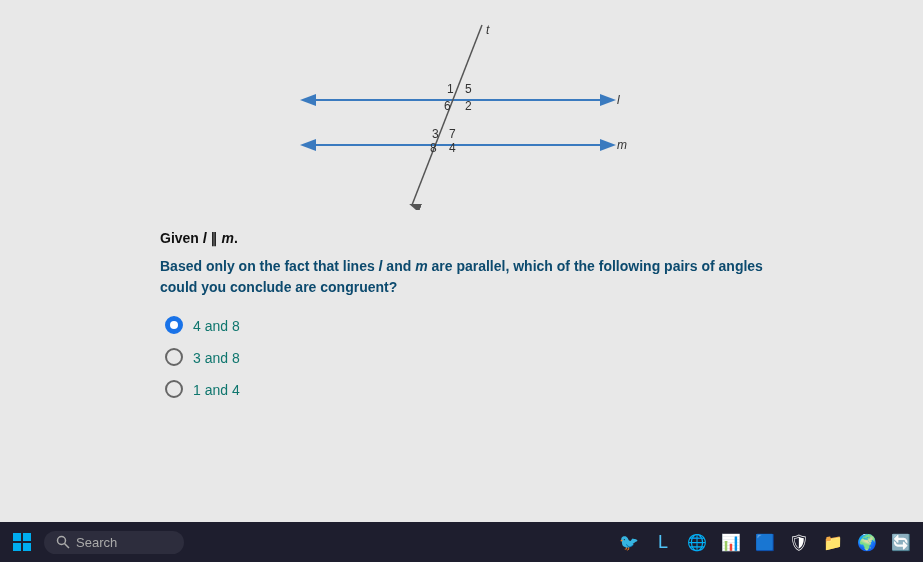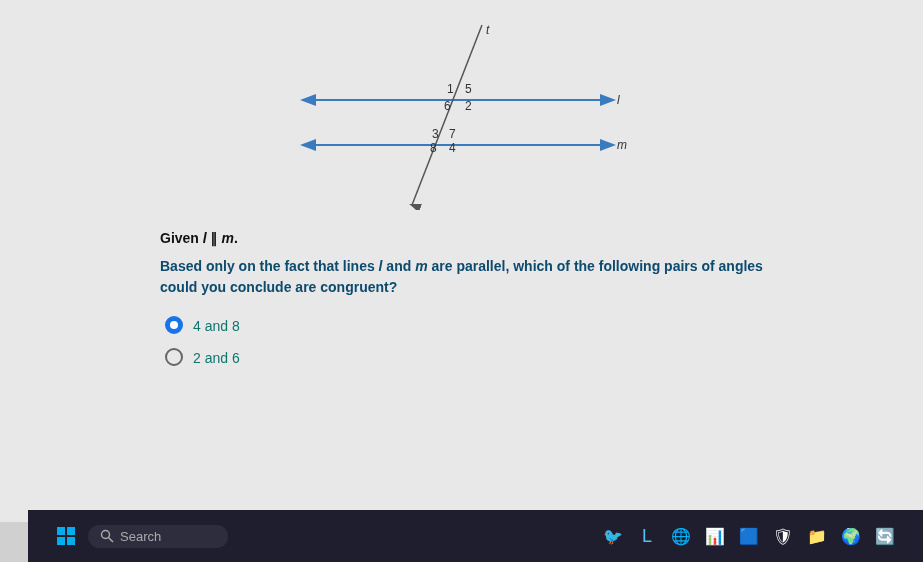--- a/index.html
+++ b/index.html
@@ -97,27 +97,26 @@
       border-radius: 50%;
       background: white;
     }
 
     
     .taskbar {
       position: absolute;
       bottom: 0;
       left: 0;
       right: 0;
-      height: 52px;
+      height: 40px;
       background: #1e1e2e;
       display: flex;
       align-items: center;
-      padding: 0 24px;
+      padding: 0 8px;
       gap: 8px;
-      margin-left: 28px;
     }
 
     .taskbar-start {
       width: 28px;
       height: 28px;
       display: flex;
       align-items: center;
       justify-content: center;
       cursor: pointer;
     }
@@ -225,23 +224,27 @@
     <label class="option">
       <div class="radio-outer selected">
         <div class="radio-inner"></div>
       </div>
       <span>4 and 8</span>
     </label>
 
 
     <label class="option">
       <div class="radio-outer"></div>
-      <span>2 and 6</span>
+      <span>3 and 8</span>
     </label>
 
+    <label class="option">
+      <div class="radio-outer"></div>
+      <span>1 and 4</span>
+    </label>
 
   </div>
 </div>
 
 <div class="taskbar">
 
   <div class="taskbar-start">
     <svg viewBox="0 0 18 18" fill="white">
       <rect x="0" y="0" width="8" height="8" fill="#00adef"></rect>
       <rect x="10" y="0" width="8" height="8" fill="#00adef"></rect>

